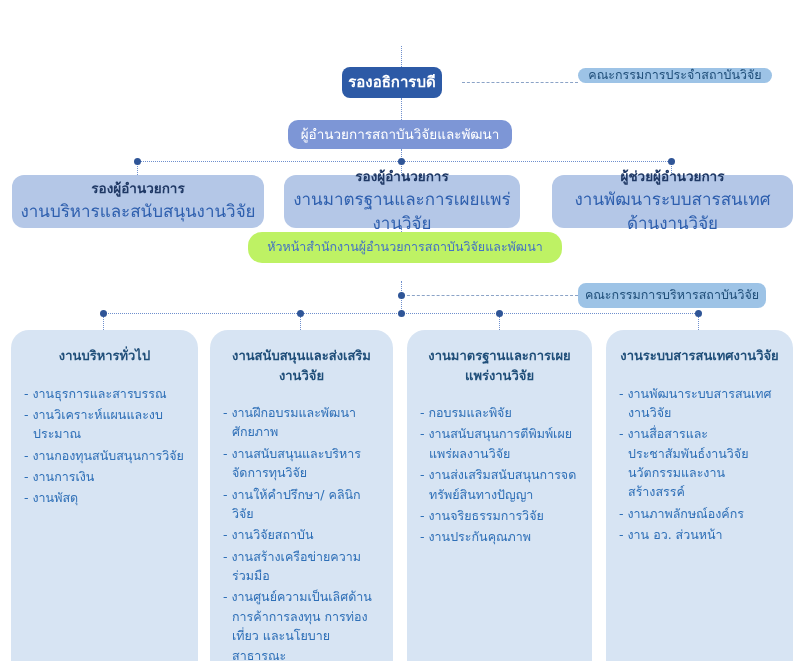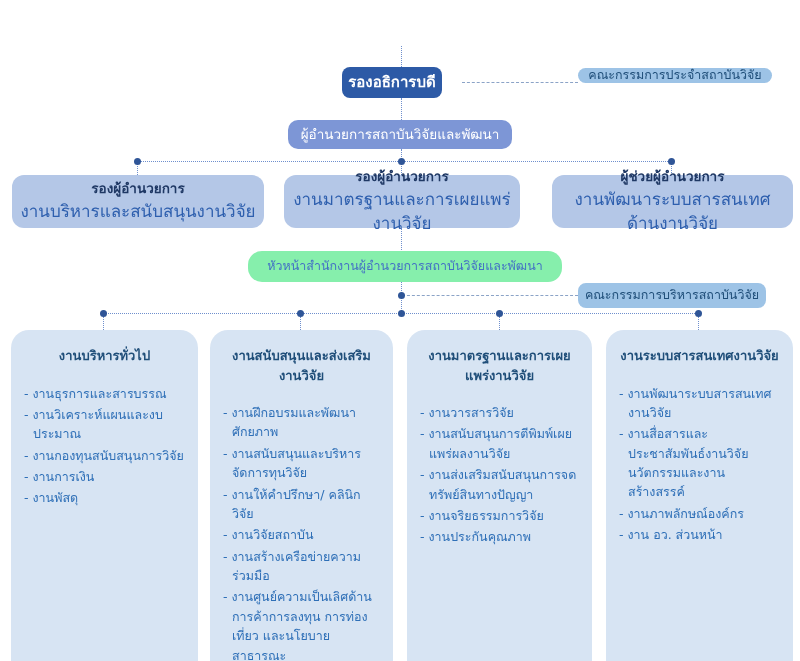--- a/index.html
+++ b/index.html
@@ -17,21 +17,21 @@
   .node-committee1{left:578px;top:68px;width:194px;height:15px;}
   .node-committee2{left:578px;top:283px;width:188px;height:25px;}
   .node-director{left:288px;top:120px;width:224px;height:29px;background:#7d96d6;color:#ffffff;
        font-size:13.5px;border-radius:10px;}
   .node-deputy{top:175px;height:53px;background:#b4c7e7;border-radius:12px;padding:4px 8px;}
   .node-deputy .dep-title{color:#1f3864;font-weight:bold;font-size:13.5px;}
   .node-deputy .dep-sub{color:#2e5fae;font-size:17px;}
   .node-depA{left:12px;width:252px;}
   .node-depB{left:284px;width:236px;}
   .node-depC{left:552px;width:241px;}
-  .node-office-head{left:248px;top:251px;width:314px;height:31px;background:#86efac;color:#4472c4;
+  .node-office-head{left:248px;top:232px;width:314px;height:31px;background:#bef264;color:#4472c4;
        font-size:12.5px;border-radius:14px;}
   .dept{position:absolute;top:330px;height:354px;background:#d7e4f3;border-radius:18px;
        box-sizing:border-box;padding:16px 13px;}
   .dept1{left:11px;width:187px;}
   .dept2{left:210px;width:183px;}
   .dept3{left:407px;width:185px;}
   .dept4{left:606px;width:187px;}
   .dept-title{color:#1f4e79;font-weight:bold;font-size:13px;text-align:center;line-height:1.5;
        margin-bottom:18px;}
   .dept-items{color:#2e6fb7;font-size:12.5px;line-height:1.55;}
@@ -129,21 +129,21 @@
         <div class="dept-item">งานให้คำปรึกษา/ คลินิกวิจัย</div>
         <div class="dept-item">งานวิจัยสถาบัน</div>
         <div class="dept-item">งานสร้างเครือข่ายความร่วมมือ</div>
         <div class="dept-item">งานศูนย์ความเป็นเลิศด้านการค้าการลงทุน การท่องเที่ยว และนโยบายสาธารณะ</div>
       </div>
   </div>
 
   <div class="dept dept3">
     <div class="dept-title">งานมาตรฐานและการเผยแพร่งานวิจัย</div>
     <div class="dept-items">
-        <div class="dept-item">งานวารสารวิจัย</div>
+        <div class="dept-item">กอบรมและพิจัย</div>
         <div class="dept-item">งานสนับสนุนการตีพิมพ์เผยแพร่ผลงานวิจัย</div>
         <div class="dept-item">งานส่งเสริมสนับสนุนการจดทรัพย์สินทางปัญญา</div>
         <div class="dept-item">งานจริยธรรมการวิจัย</div>
         <div class="dept-item">งานประกันคุณภาพ</div>
       </div>
   </div>
 
   <div class="dept dept4">
     <div class="dept-title">งานระบบสารสนเทศงานวิจัย</div>
     <div class="dept-items">

